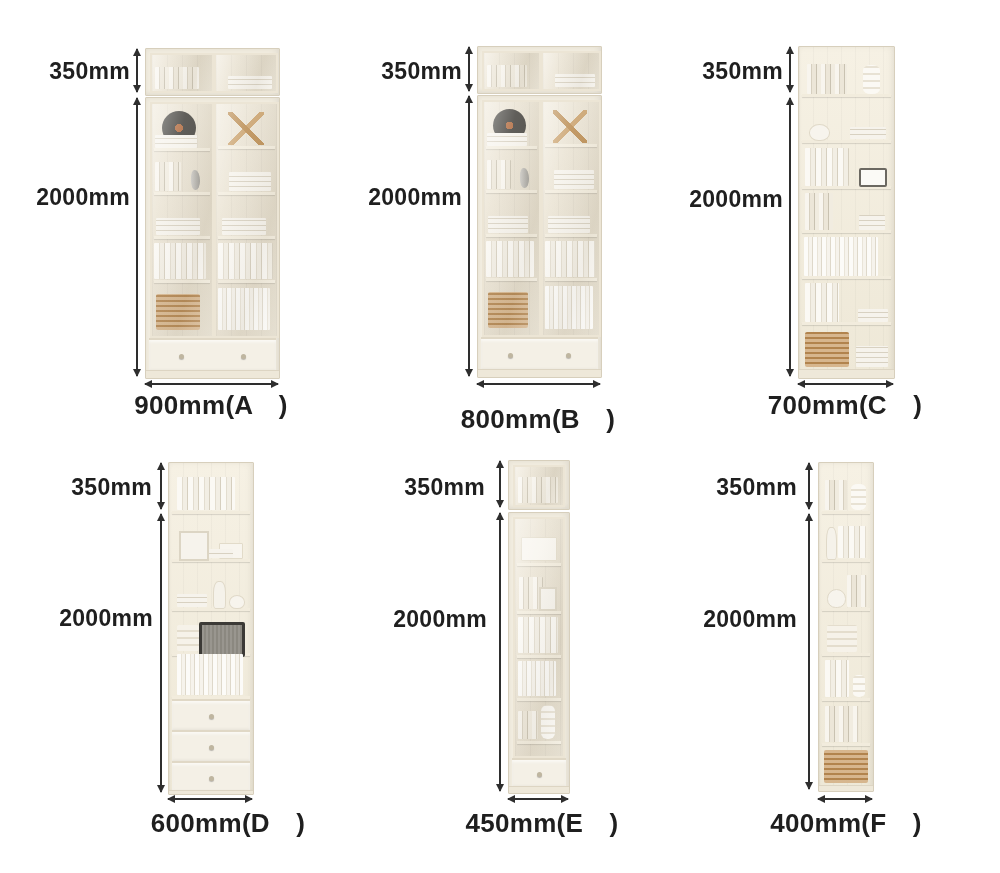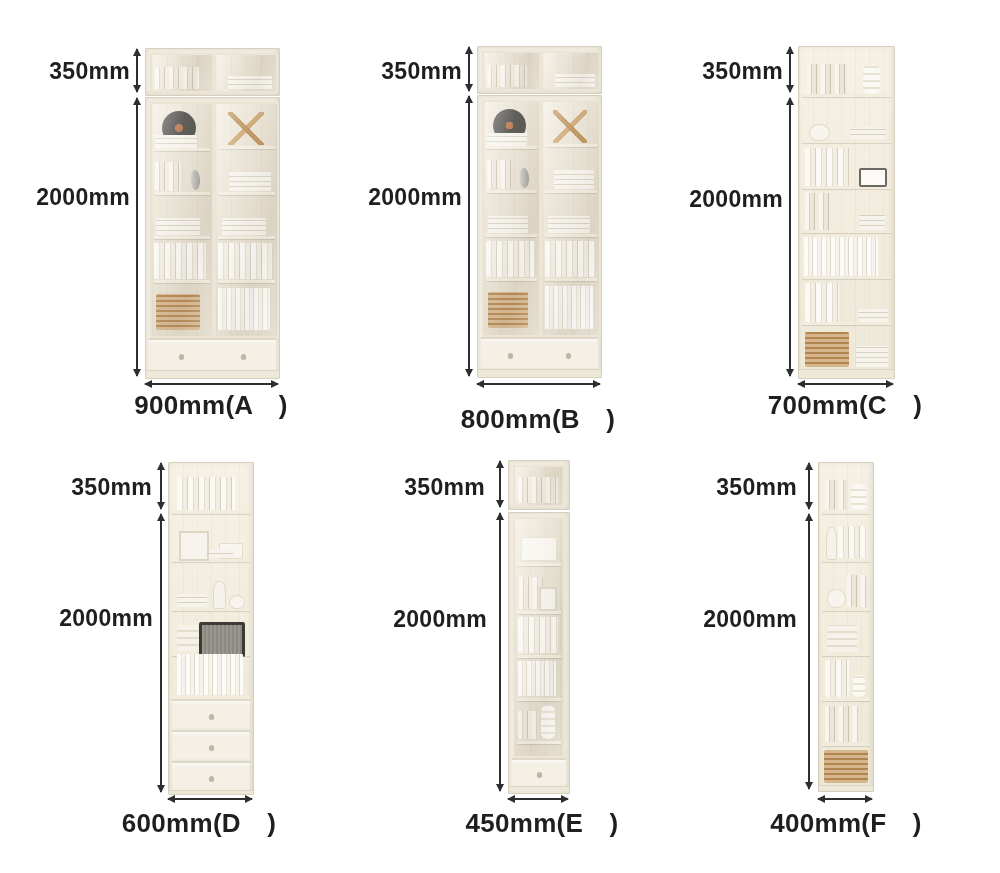--- a/index.html
+++ b/index.html
@@ -232,21 +232,21 @@
       </div>
       <div class="drawer" style="left:3px;top:267px;width:78px;height:30px">
         <div class="knob" style="left:37px;top:13px"></div>
       </div>
       <div class="drawer" style="left:3px;top:298px;width:78px;height:30px">
         <div class="knob" style="left:37px;top:13px"></div>
       </div>
       <div class="plinth" style="height:3px"></div>
     </div>
     <div class="harrow" style="left:168px;top:798px;width:84px"></div>
-    <div class="wlabel" style="left:99px;top:808px;width:200px">600mm(D　)</div>
+    <div class="wlabel" style="left:128px;top:808px;width:200px">600mm(D　)</div>
   </div>
 
   <div class="fig">
     <div class="vlabel" style="left:375px;top:474px;width:110px">350mm</div>
     <div class="vlabel" style="left:377px;top:606px;width:110px">2000mm</div>
     <div class="varrow" style="left:499px;top:461px;height:46px"></div>
     <div class="varrow" style="left:499px;top:513px;height:278px"></div>
 
     <div class="cabbox" style="left:508px;top:460px;width:60px;height:48px">
       <div class="pane" style="left:4px;top:4px;width:48px;height:38px">

